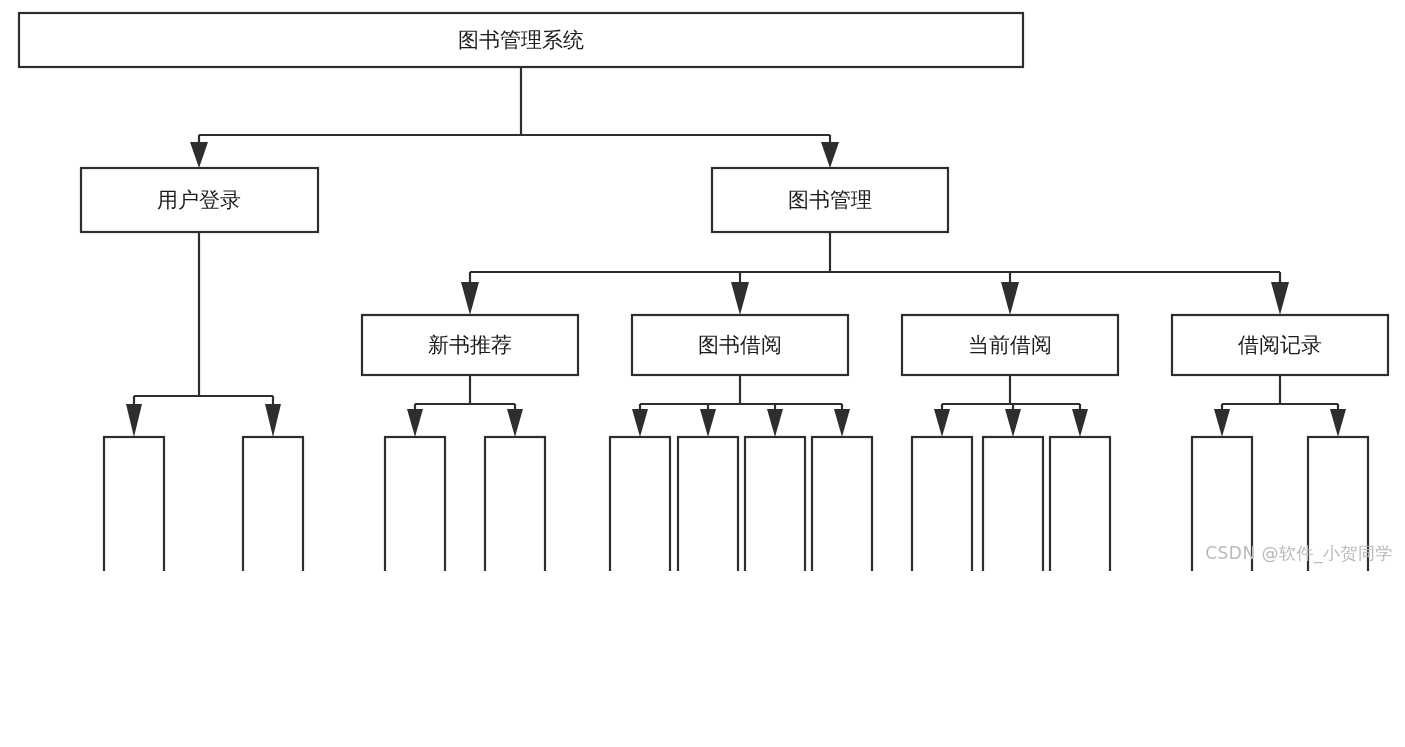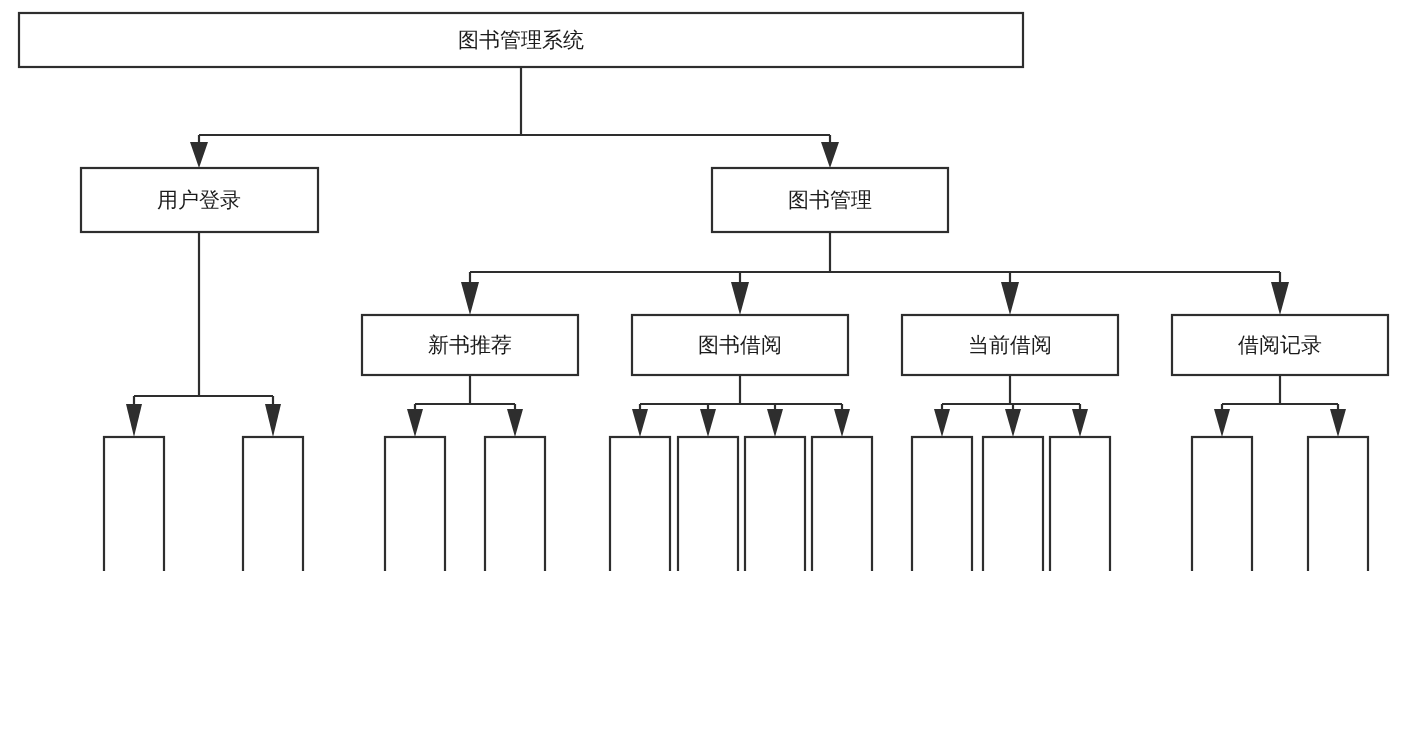--- a/index.html
+++ b/index.html
@@ -208,13 +208,14 @@
   <div class="leaf-label" style="left:610px; top:437px; width:60px; height:296px;">查询图书</div>
   <div class="leaf-label" style="left:678px; top:437px; width:60px; height:296px;">新增图书（管理员）</div>
   <div class="leaf-label" style="left:745px; top:437px; width:60px; height:296px;">编辑图书（管理员）</div>
   <div class="leaf-label" style="left:812px; top:437px; width:60px; height:296px;">借阅图书</div>
   <div class="leaf-label" style="left:912px; top:437px; width:60px; height:296px;">查询图书</div>
   <div class="leaf-label" style="left:983px; top:437px; width:60px; height:296px;">归还图书</div>
   <div class="leaf-label" style="left:1050px; top:437px; width:60px; height:296px;">确认归还（管理员）</div>
   <div class="leaf-label" style="left:1192px; top:437px; width:60px; height:296px;">新增借阅记录</div>
   <div class="leaf-label" style="left:1308px; top:437px; width:60px; height:296px;">查询借阅记录</div>
 
+  <div class="watermark">CSDN @软件_小贺同学</div>
 </div>
 
 </body></html>

